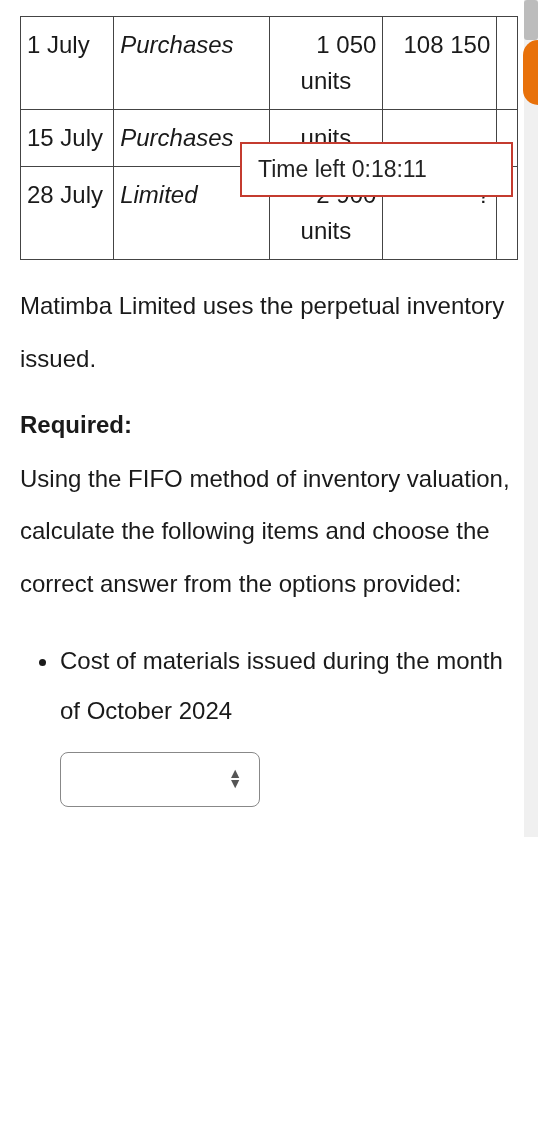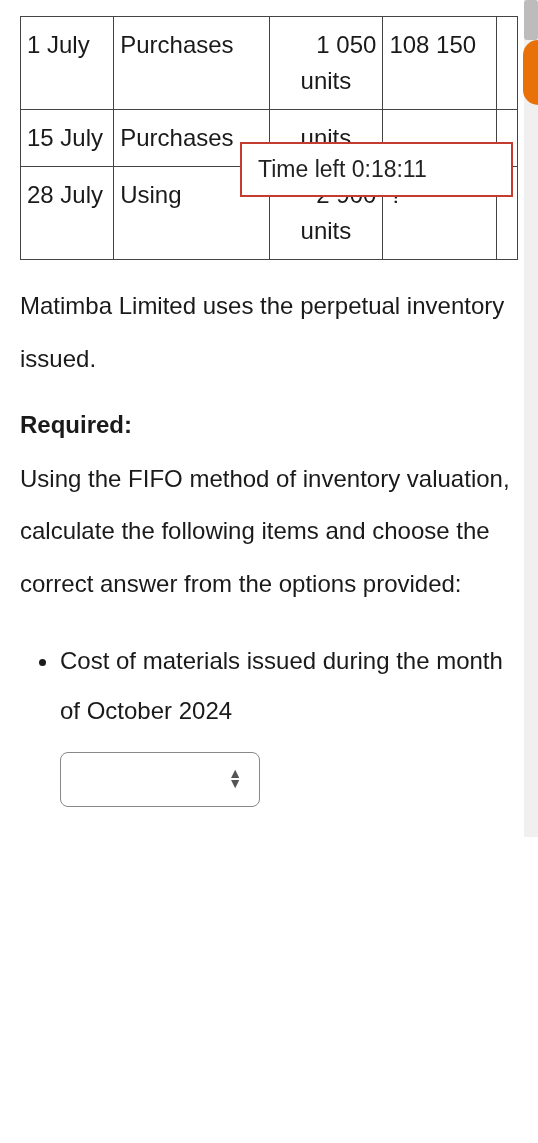--- a/index.html
+++ b/index.html
@@ -24,23 +24,23 @@
       width: 100%;
       margin-bottom: 20px;
     }
     td {
       border: 1px solid #444;
       padding: 10px 6px;
       vertical-align: top;
       line-height: 1.5;
     }
     .col-date { width: 90px; }
-    .col-txn { width: 150px; }
+    .col-txn { width: 150px; font-style: italic; }
     .col-qty { width: 110px; text-align: right; }
-    .col-val { width: 110px; text-align: left; }
+    .col-val { width: 110px; text-align: right; }
     .col-last { width: 20px; }
     .units-line {
       display: block;
       text-align: center;
     }
     .qty-line {
       display: block;
       text-align: right;
     }
     .para {
@@ -149,21 +149,21 @@
       <td class="col-txn">Purchases</td>
       <td class="col-qty">
         <span class="qty-line"></span>
         <span class="units-line">units</span>
       </td>
       <td class="col-val"></td>
       <td class="col-last"></td>
     </tr>
     <tr>
       <td class="col-date">28 July</td>
-      <td class="col-txn">Using</td>
+      <td class="col-txn">Limited</td>
       <td class="col-qty">
         <span class="qty-line">2 900</span>
         <span class="units-line">units</span>
       </td>
       <td class="col-val">?</td>
       <td class="col-last"></td>
     </tr>
   </tbody>
     </table>
 

